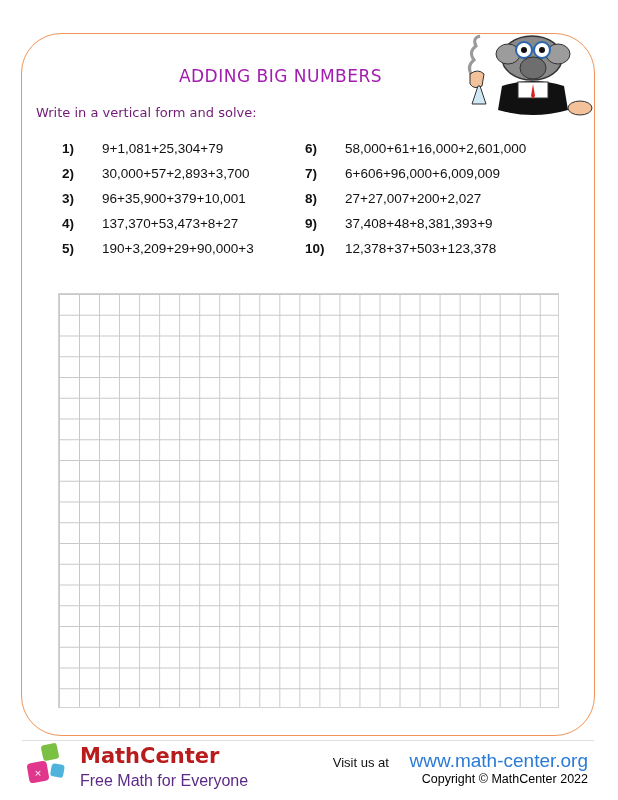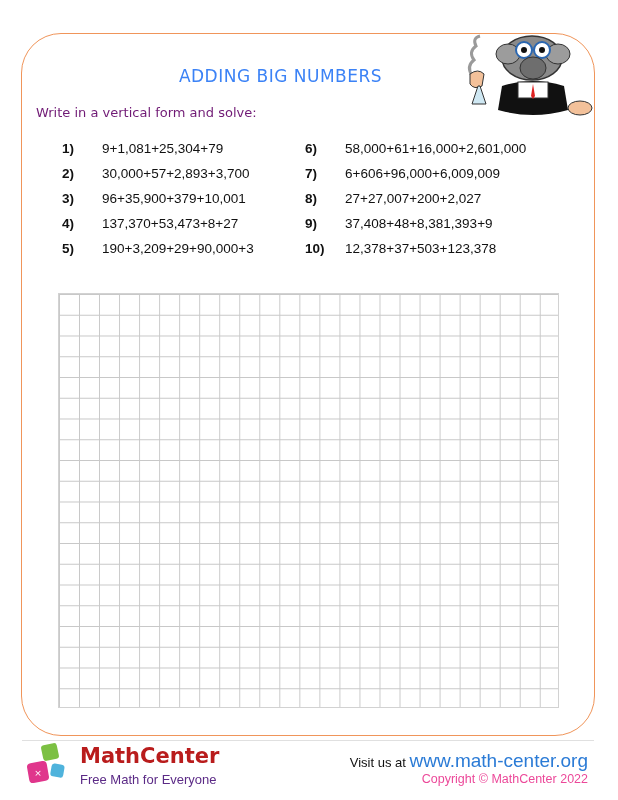--- a/index.html
+++ b/index.html
@@ -5,21 +5,21 @@
     * { box-sizing: border-box; margin: 0; padding: 0; }
     html, body { width: 618px; height: 800px; background: #ffffff; overflow: hidden; }
     body { position: relative; font-family: "DejaVu Sans", sans-serif; color: #1a1a1a; }
 
     .frame {
       position: absolute; left: 21px; top: 33px; width: 574px; height: 703px;
       border: 1.5px solid #f0955a; border-radius: 40px;
     }
     .title {
       position: absolute; left: 0; width: 561px; top: 66px; text-align: center;
-      font-size: 17px; color: #3b82f6; letter-spacing: 0.5px;
+      font-size: 17px; color: #a21caf; letter-spacing: 0.5px;
     }
     .instructions {
       position: absolute; left: 36px; top: 105px; font-size: 13px; color: #701a75;
     }
     .problem {
       position: absolute; font-size: 13.5px; font-weight: bold; color: #111;
       font-family: "Liberation Sans", sans-serif;
     }
     .problem .num { position: absolute; left: 0; top: 0; }
     .problem .expr { position: absolute; left: 40px; top: 0; white-space: nowrap; font-weight: normal; }
@@ -37,30 +37,30 @@
 
     .footer-line {
       position: absolute; left: 22px; top: 740px; width: 572px; height: 1px; background: #e0e0e0;
     }
     .logo { position: absolute; left: 26px; top: 742px; width: 44px; height: 44px; }
     .brand {
       position: absolute; left: 80px; top: 744px; font-size: 21px; font-weight: bold;
       color: #b91c1c; font-family: "DejaVu Sans", sans-serif;
     }
     .tagline {
-      position: absolute; left: 80px; top: 772px; font-size: 13px; color: #5b2a86;
+      position: absolute; left: 80px; top: 772px; font-size: 16px; color: #5b2a86;
       font-family: "Liberation Sans", sans-serif;
     }
     .visit {
       position: absolute; right: 30px; top: 750px; font-size: 13px; color: #111;
       font-family: "Liberation Sans", sans-serif; white-space: nowrap;
     }
-    .visit .url { color: #2b7bd6; font-size: 19px; text-decoration: none; }
+    .visit .url { color: #2b7bd6; font-size: 19px; text-decoration: none; margin-left: 17px; }
     .copyright {
-      position: absolute; right: 30px; top: 772px; font-size: 12.5px; color: #ec4899;
+      position: absolute; right: 30px; top: 772px; font-size: 12.5px; color: #000000;
       font-family: "Liberation Sans", sans-serif;
     }
   </style>
 </head>
 <body>
 
 <div class="frame"></div>
 
 <svg class="mascot" viewBox="0 0 132 92">
   <path d="M10 48 q-6 -10 2 -16 q-6 -8 2 -14 q-4 -8 4 -10" fill="none" stroke="#9a9a9a" stroke-width="3"></path>

